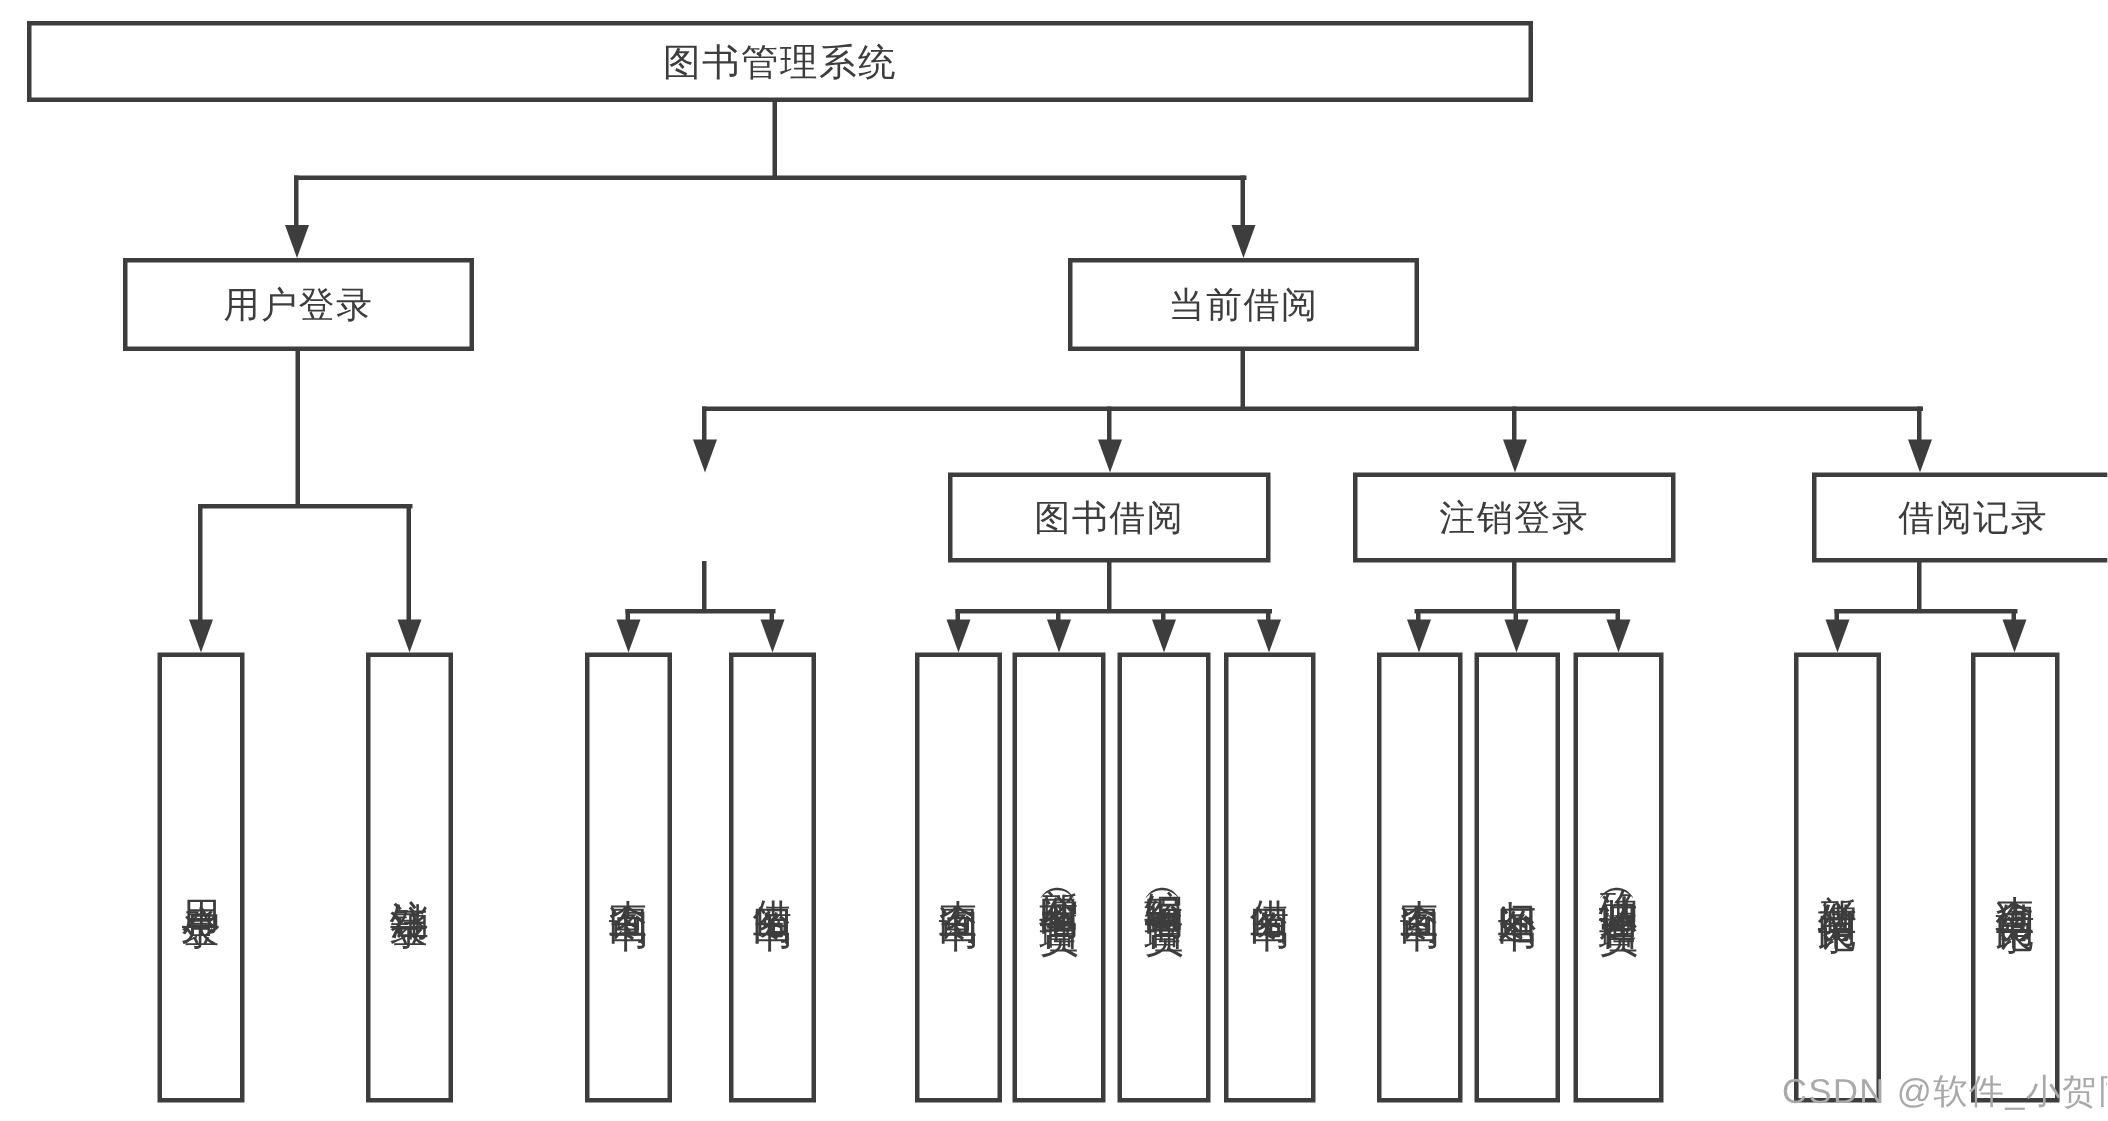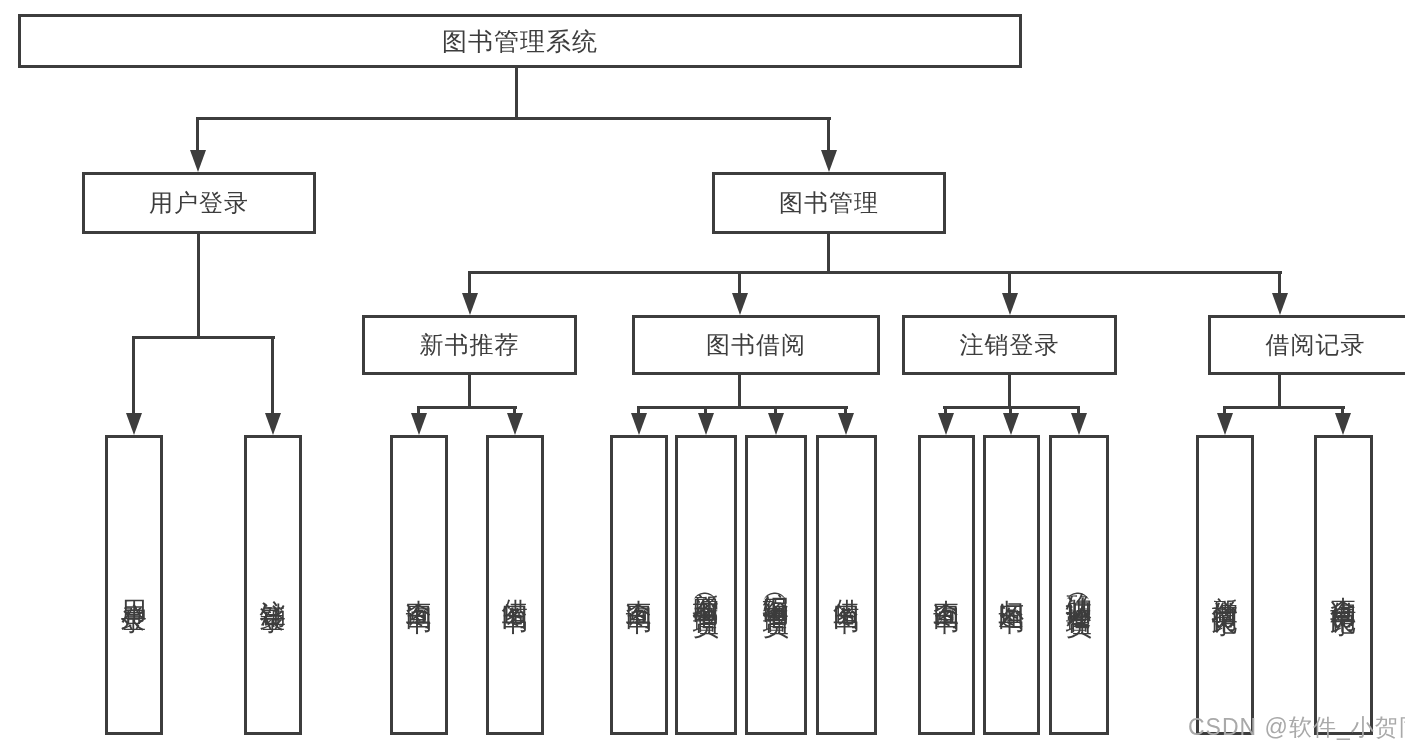--- a/index.html
+++ b/index.html
@@ -70,45 +70,42 @@
   <div class="hl" style="left:196px;top:117px;width:635px"></div>
   <div class="vl" style="left:196px;top:117px;height:35px"></div>
   <div class="arr" style="left:190px;top:150px"></div>
   <div class="vl" style="left:827px;top:117px;height:35px"></div>
   <div class="arr" style="left:821px;top:150px"></div>
 
   <div class="box hbox" style="left:82px;top:172px;width:234px;height:62px">
     <span>用户登录</span>
   </div>
   <div class="box hbox" style="left:712px;top:172px;width:234px;height:62px">
-    <span>图书管理</span>
+    <span>当前借阅</span>
   </div>
 
   <div class="vl" style="left:197px;top:233px;height:105px"></div>
   <div class="hl" style="left:132px;top:336px;width:143px"></div>
   <div class="vl" style="left:132px;top:336px;height:79px"></div>
   <div class="arr" style="left:126px;top:413px"></div>
   <div class="vl" style="left:271px;top:336px;height:79px"></div>
   <div class="arr" style="left:265px;top:413px"></div>
 
   <div class="vl" style="left:827px;top:233px;height:41px"></div>
   <div class="hl" style="left:468px;top:271px;width:814px"></div>
   <div class="vl" style="left:468px;top:271px;height:24px"></div>
   <div class="arr" style="left:462px;top:293px"></div>
   <div class="vl" style="left:738px;top:271px;height:24px"></div>
   <div class="arr" style="left:732px;top:293px"></div>
   <div class="vl" style="left:1008px;top:271px;height:24px"></div>
   <div class="arr" style="left:1002px;top:293px"></div>
   <div class="vl" style="left:1278px;top:271px;height:24px"></div>
   <div class="arr" style="left:1272px;top:293px"></div>
 
-  <div class="box hbox" style="left:362px;top:315px;width:215px;height:60px">
-    <span>新书推荐</span>
-  </div>
-  <div class="box hbox" style="left:632px;top:315px;width:248px;height:60px">
+  <div class="box hbox" style="left:632px;top:315px;width:215px;height:60px">
     <span>图书借阅</span>
   </div>
   <div class="box hbox" style="left:902px;top:315px;width:215px;height:60px">
     <span>注销登录</span>
   </div>
   <div class="box hbox" style="left:1208px;top:315px;width:215px;height:60px">
     <span>借阅记录</span>
   </div>
 
   <div class="vl" style="left:468px;top:374px;height:34px"></div>

